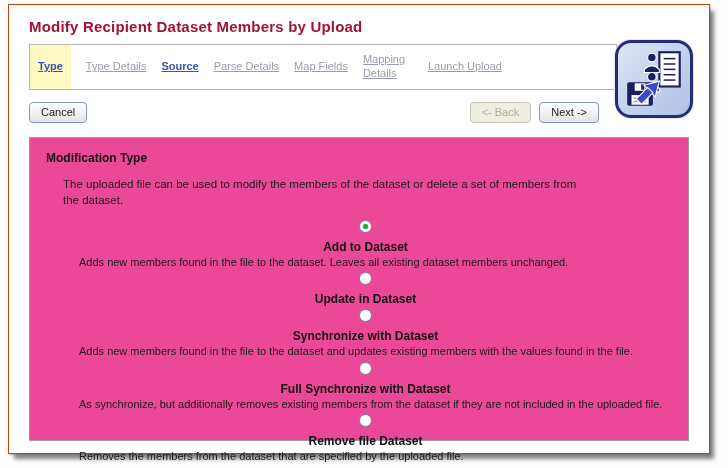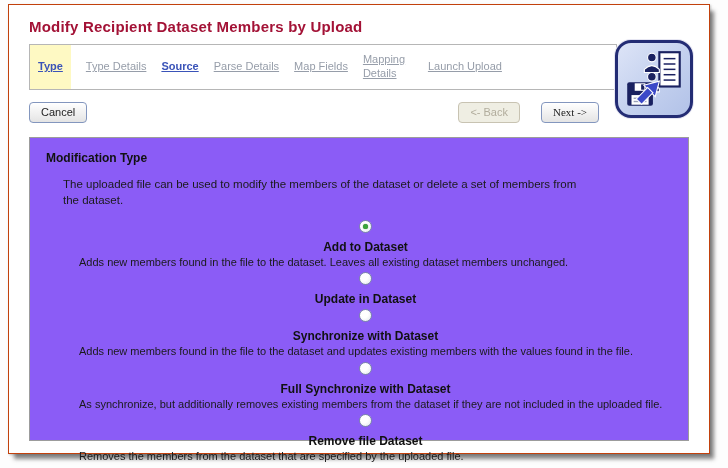--- a/index.html
+++ b/index.html
@@ -47,24 +47,24 @@
     font-family: "Liberation Sans", sans-serif; font-size: 11px; color: #222;
     padding: 3px 11px 4px 11px; border: 1px solid #8396be; border-radius: 4px;
     background: linear-gradient(#ffffff, #e4e4e4);
     box-shadow: inset 0 1px 0 #ffffff; cursor: pointer;
   }
   .btn.disabled {
     border-color: #c8c3b2; background: #efeee3; color: #b2ad9d;
     box-shadow: none; cursor: default;
   }
   .btn-spacer { flex: 1; }
-  .btn + .btn { margin-left: 21px; font-family: Liberation Serif, serif; }
+  .btn + .btn { margin-left: 8px; }
   
   .panel {
-    margin: 14px 20px 0 20px; border: 1px solid #9c9c9c; background: #8b5cf6;
+    margin: 14px 20px 0 20px; border: 1px solid #9c9c9c; background: #ec4899;
     padding: 13px 16px 22px 16px; height: 304px;
   }
   .panel-heading { font-size: 12px; font-weight: bold; color: #111; }
   .intro {
     margin: 12px 0 12px 17px; font-size: 11.5px; color: #1a1a1a;
     max-width: 525px; line-height: 1.35;
   }
   .options { margin-left: 13px; }
   .opt { display: flex; align-items: center; gap: 7px; margin-top: 3px; cursor: pointer; flex-direction: column; }
   .radio {

